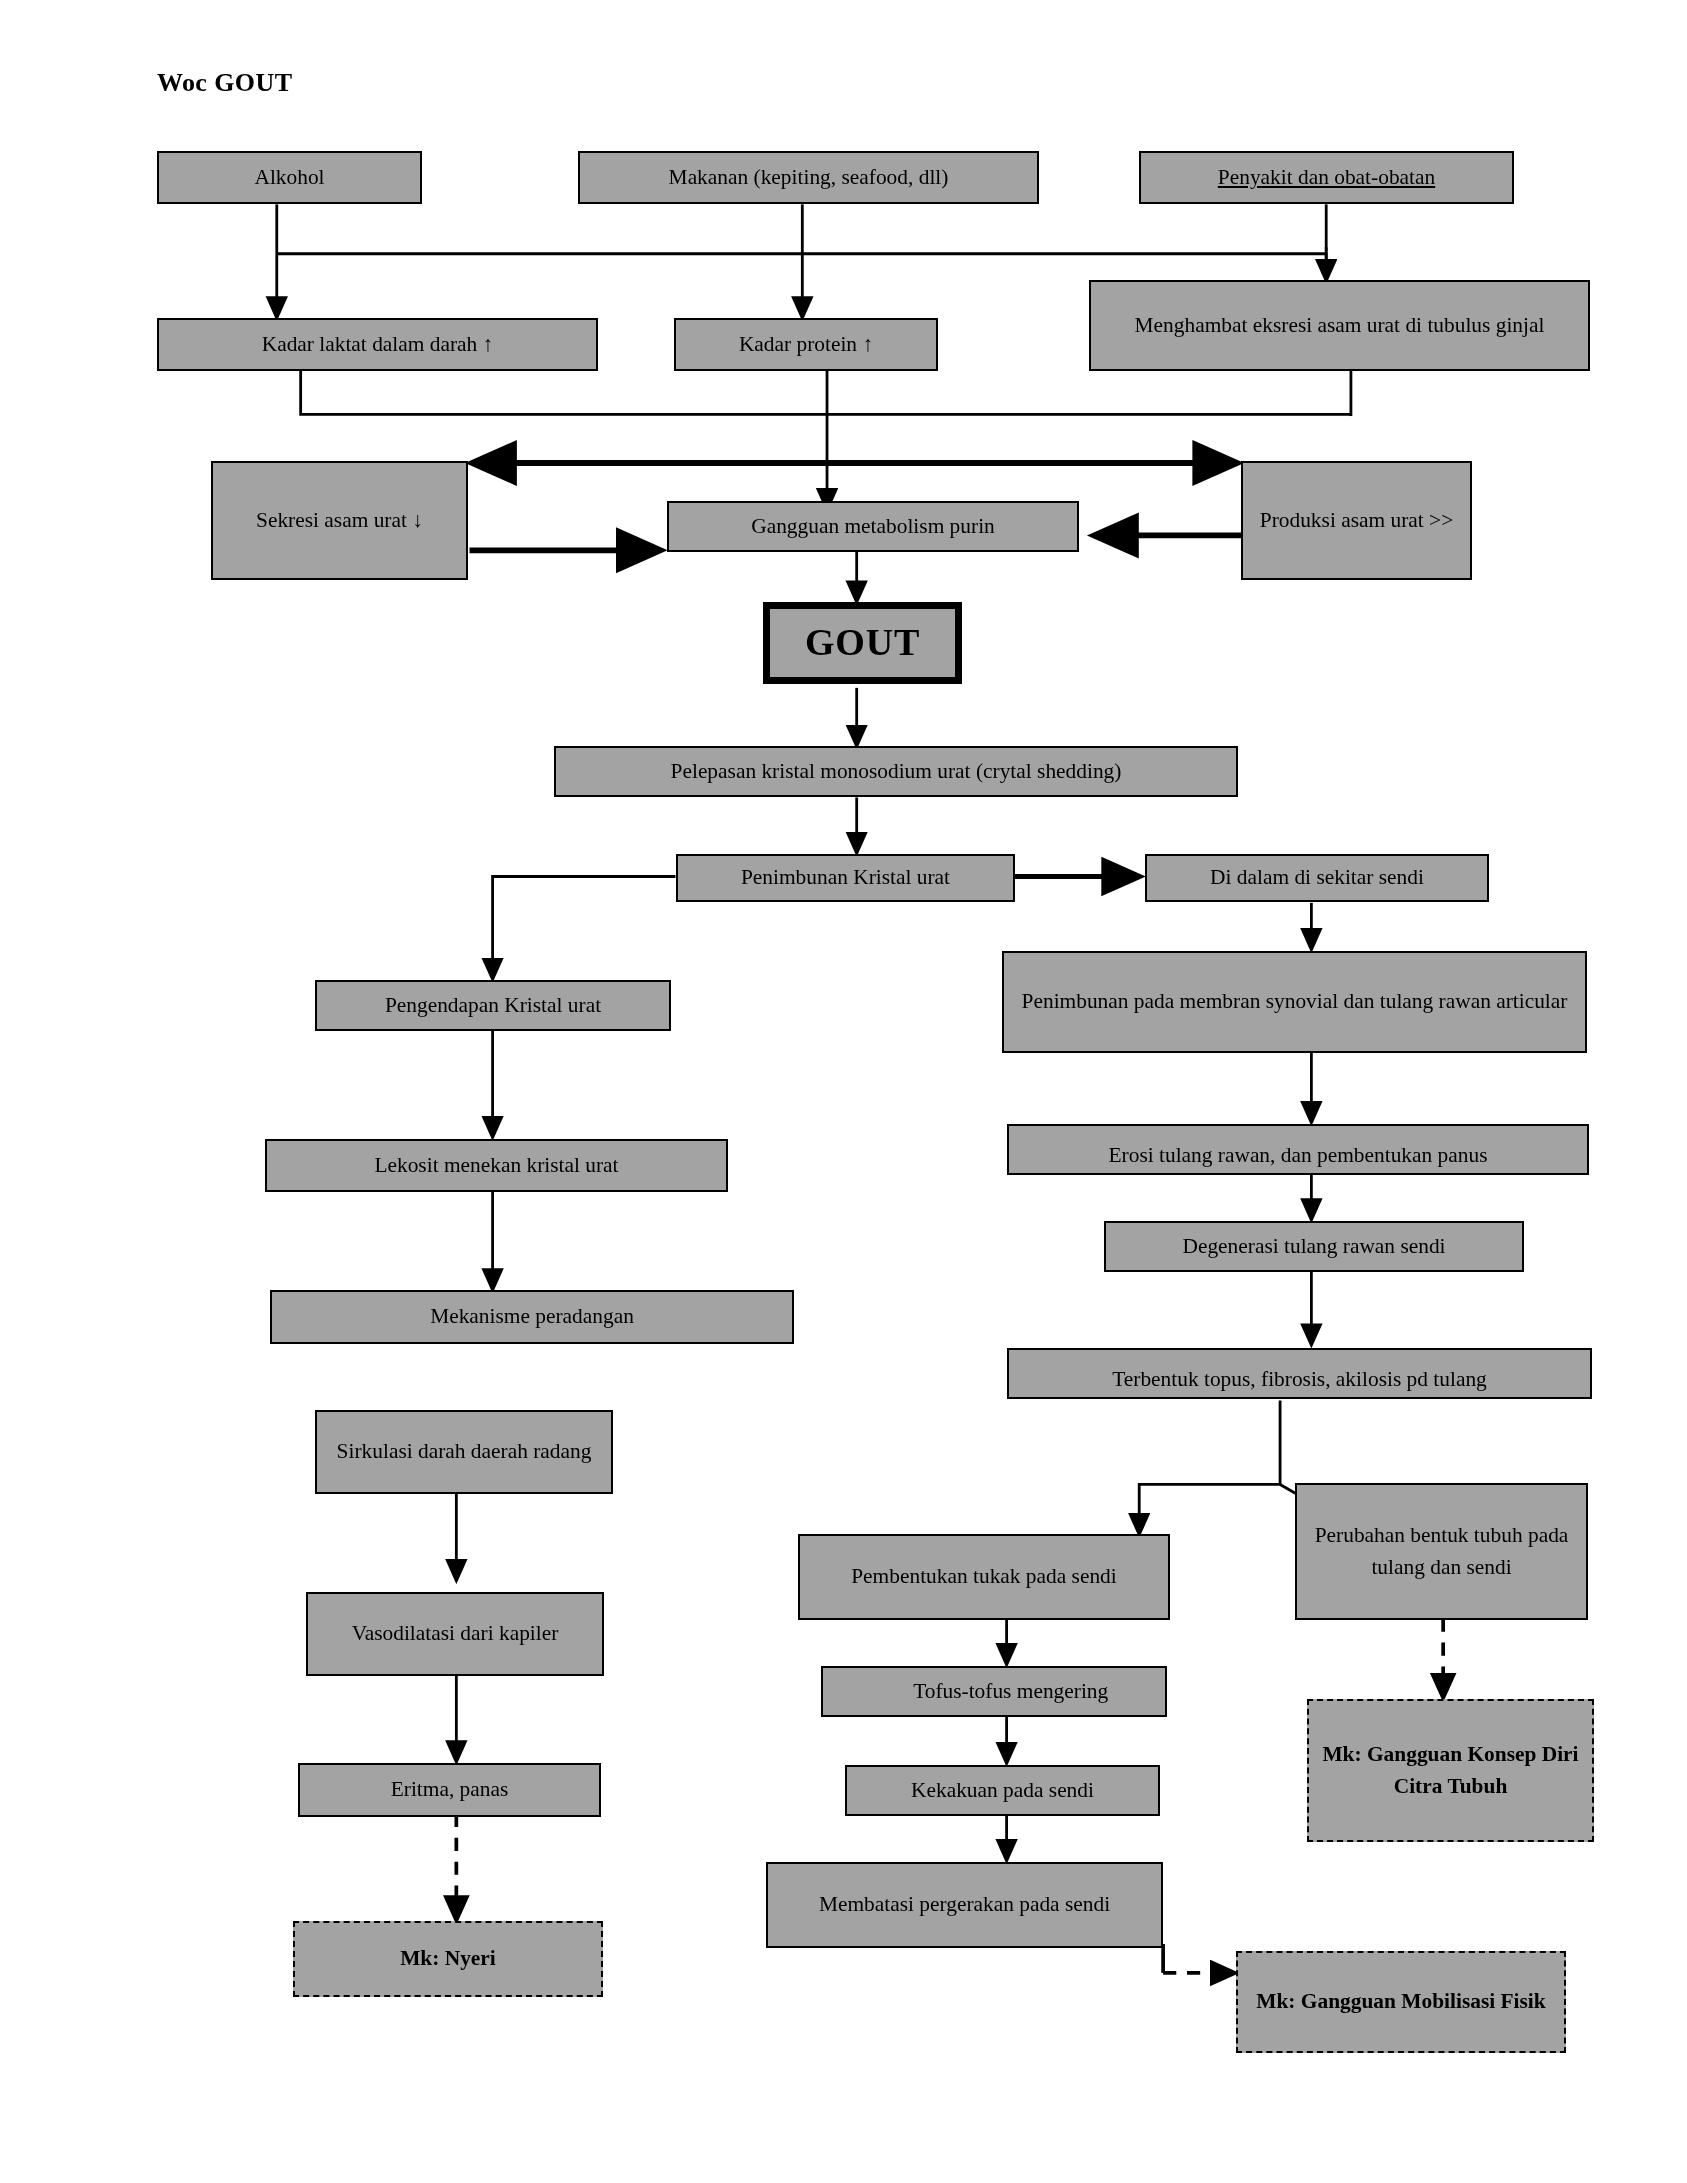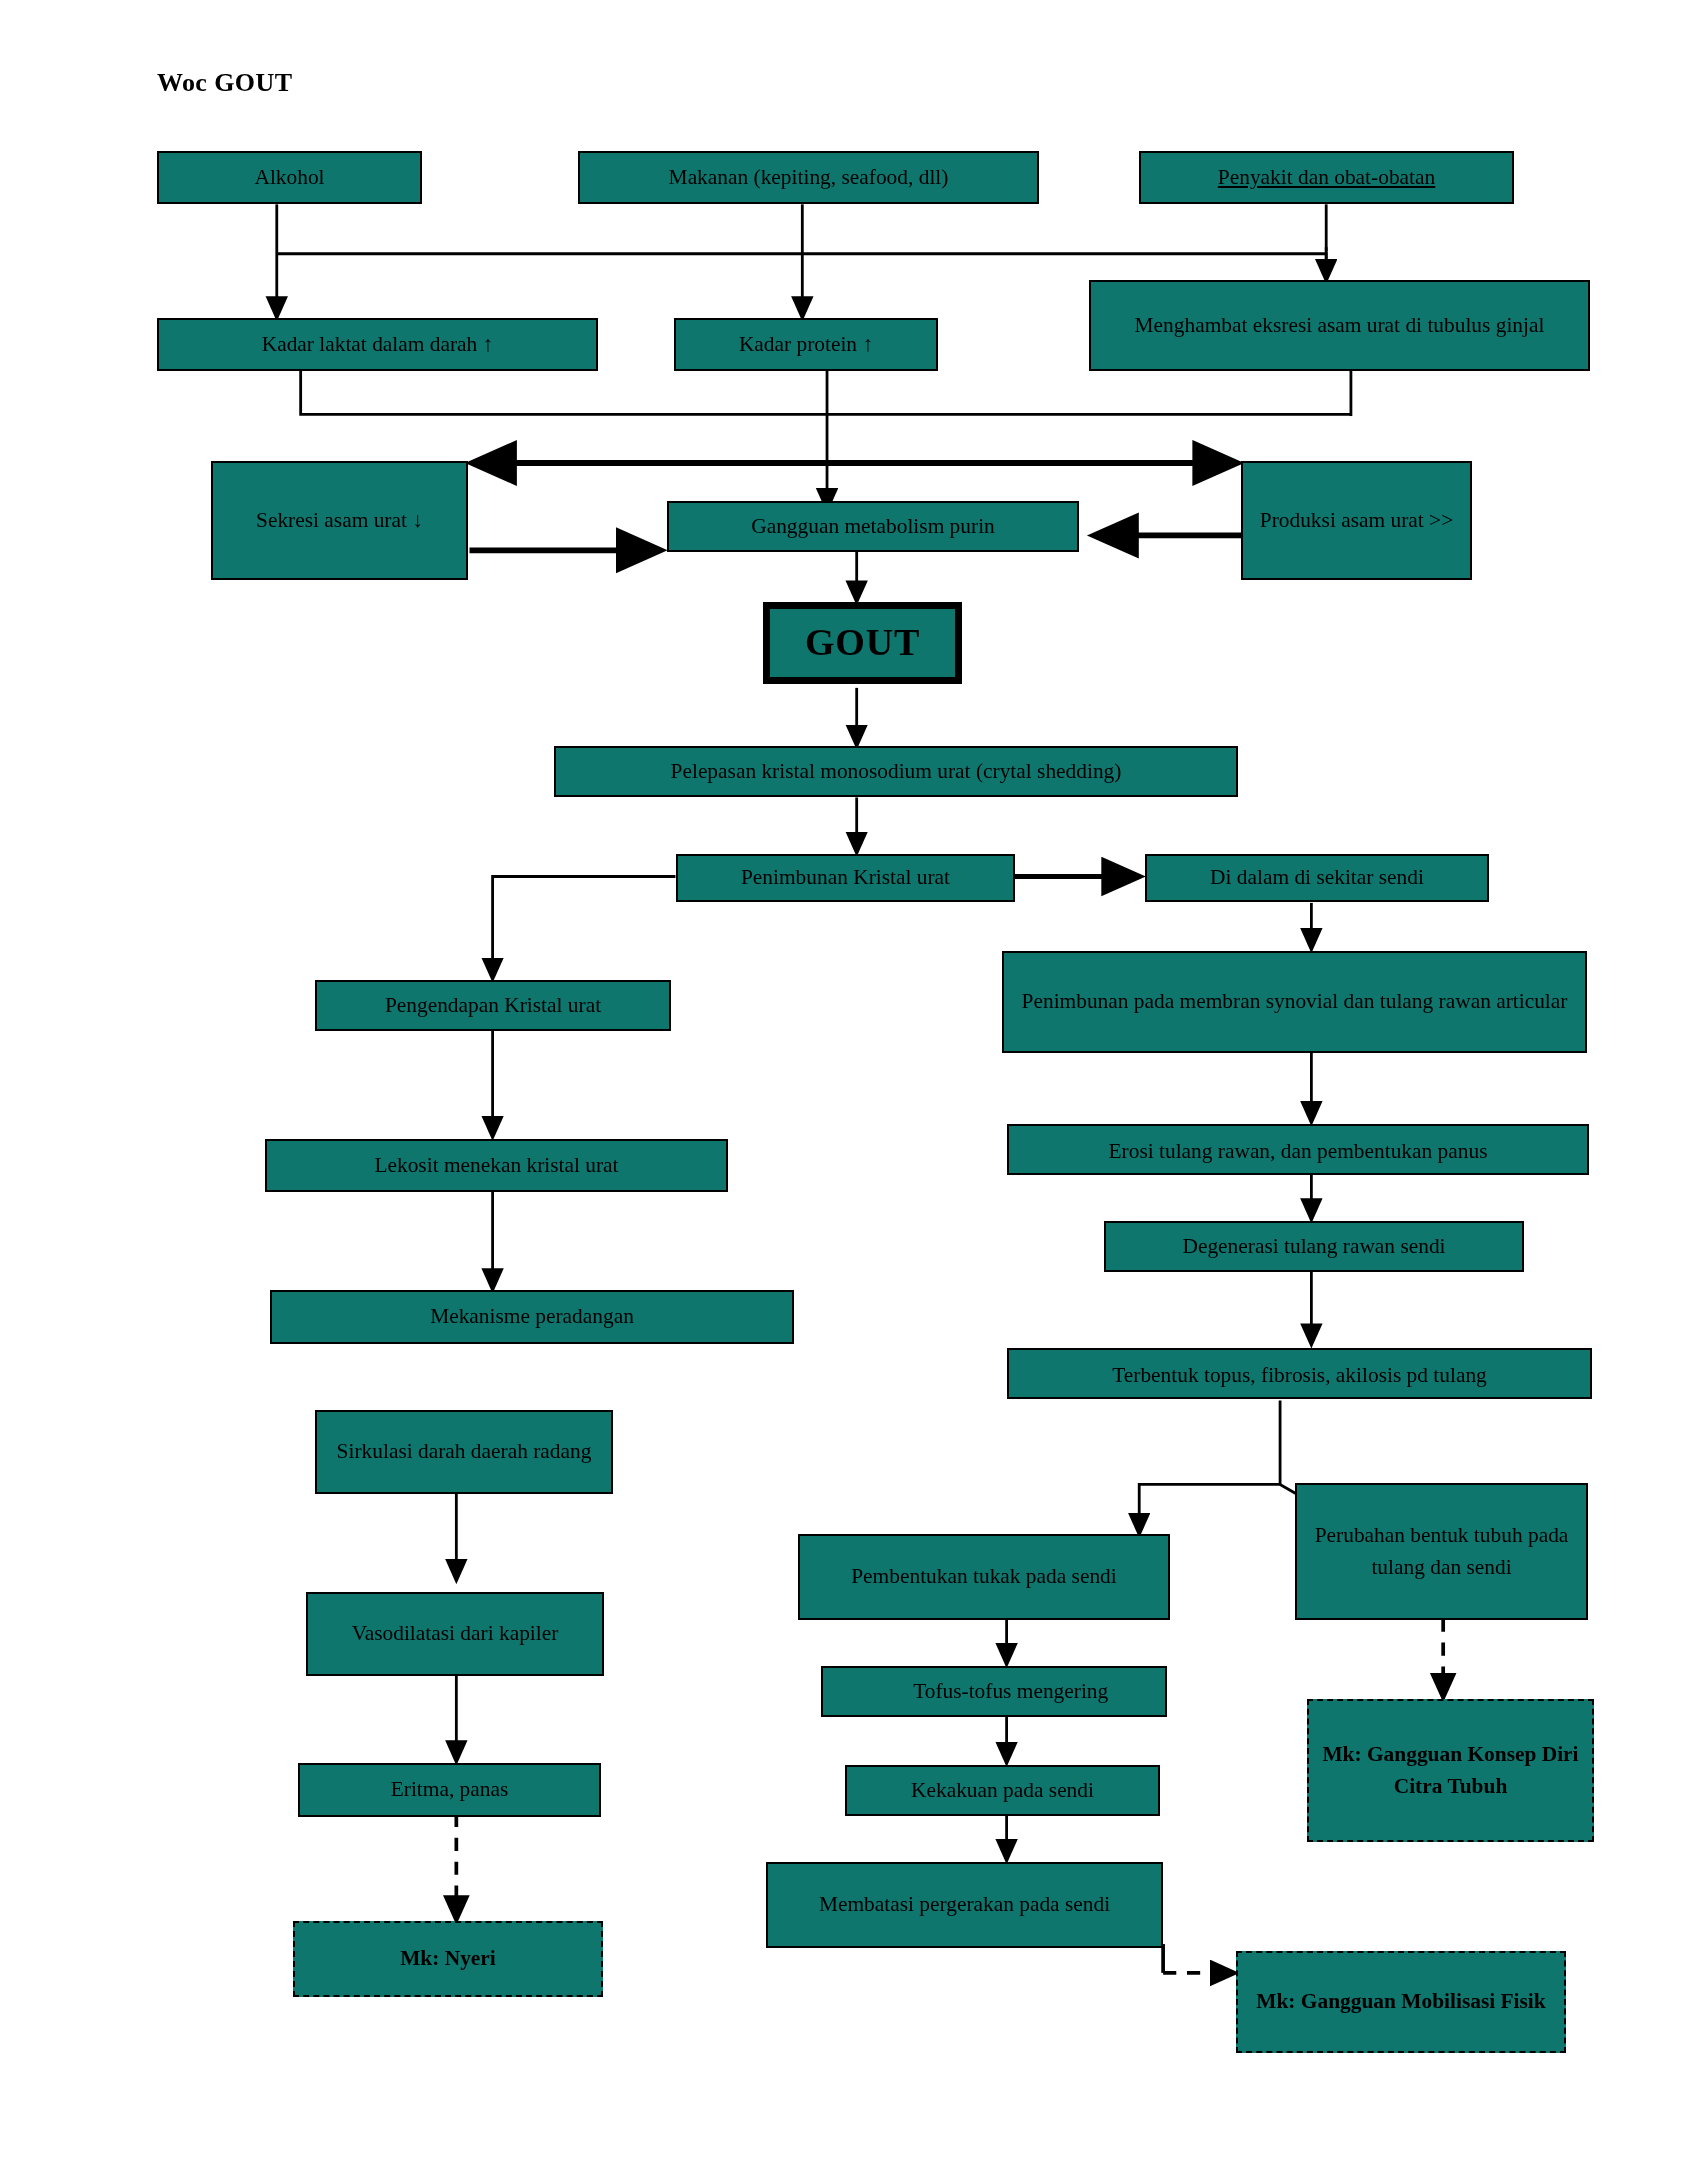--- a/index.html
+++ b/index.html
@@ -33,21 +33,21 @@
     top: 68px;
     font-size: 26px;
     font-weight: bold;
     letter-spacing: 0.4px;
     white-space: nowrap;
   }
   .node {
     position: absolute;
     box-sizing: border-box;
     border: 2.1px solid #000000;
-    background: #0f766e;
+    background: #a3a3a3;
     display: flex;
     align-items: center;
     justify-content: center;
     text-align: center;
     font-size: 21.4px;
     line-height: 1.45;
     padding: 1.6px 6.6px;
     z-index: 2;
   }
   .node .txt {
@@ -59,21 +59,21 @@
     font-size: 38px;
     font-weight: bold;
     letter-spacing: 0.8px;
   }
   .node.dashed {
     border: 2.5px dashed #000000;
     font-weight: bold;
   }
   .node.clip {
     overflow: hidden;
-    align-items: center;
+    align-items: flex-end;
     padding-top: 5px;
   }
 </style>
 </head>
 <body>
 
 <div id="canvas">
 
   <div class="page-title">Woc  GOUT</div>
 

